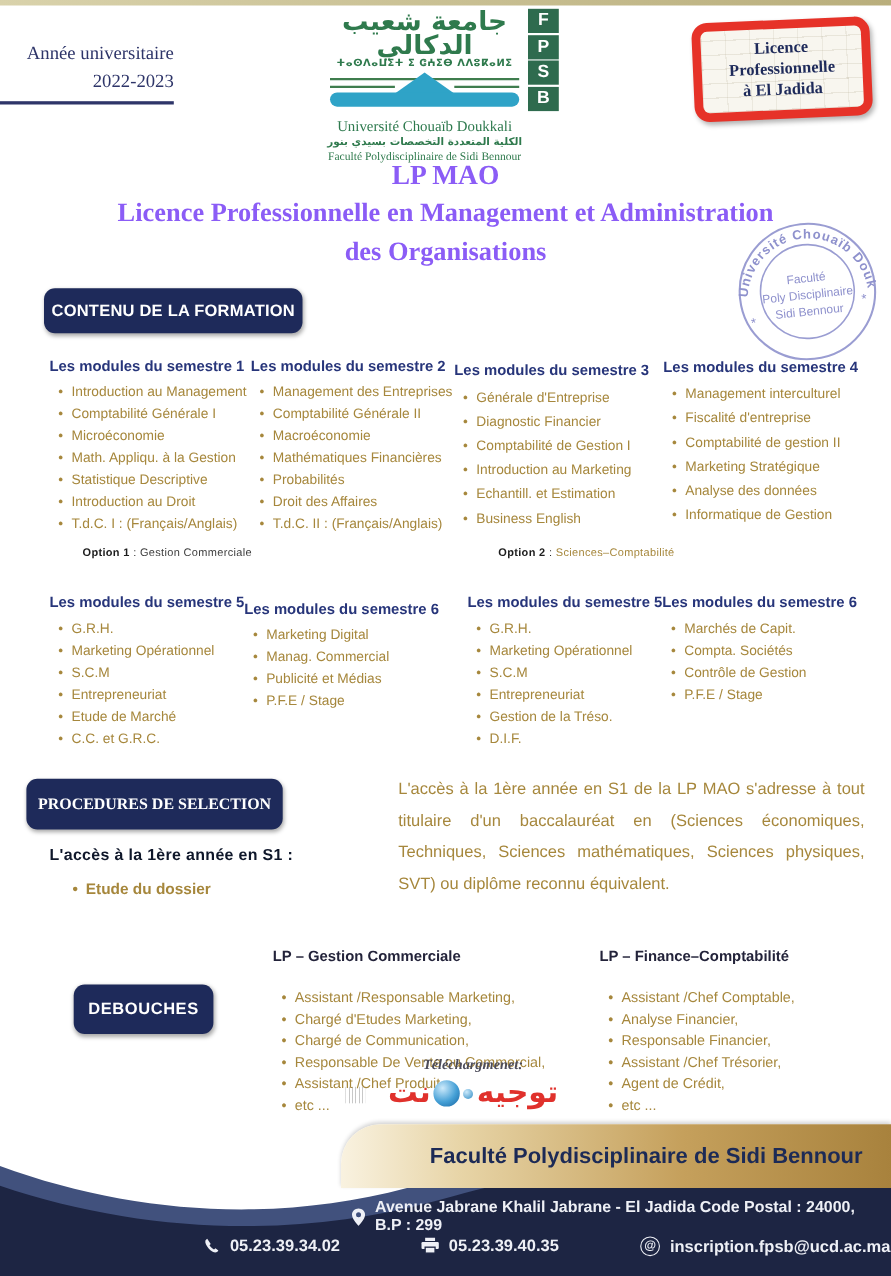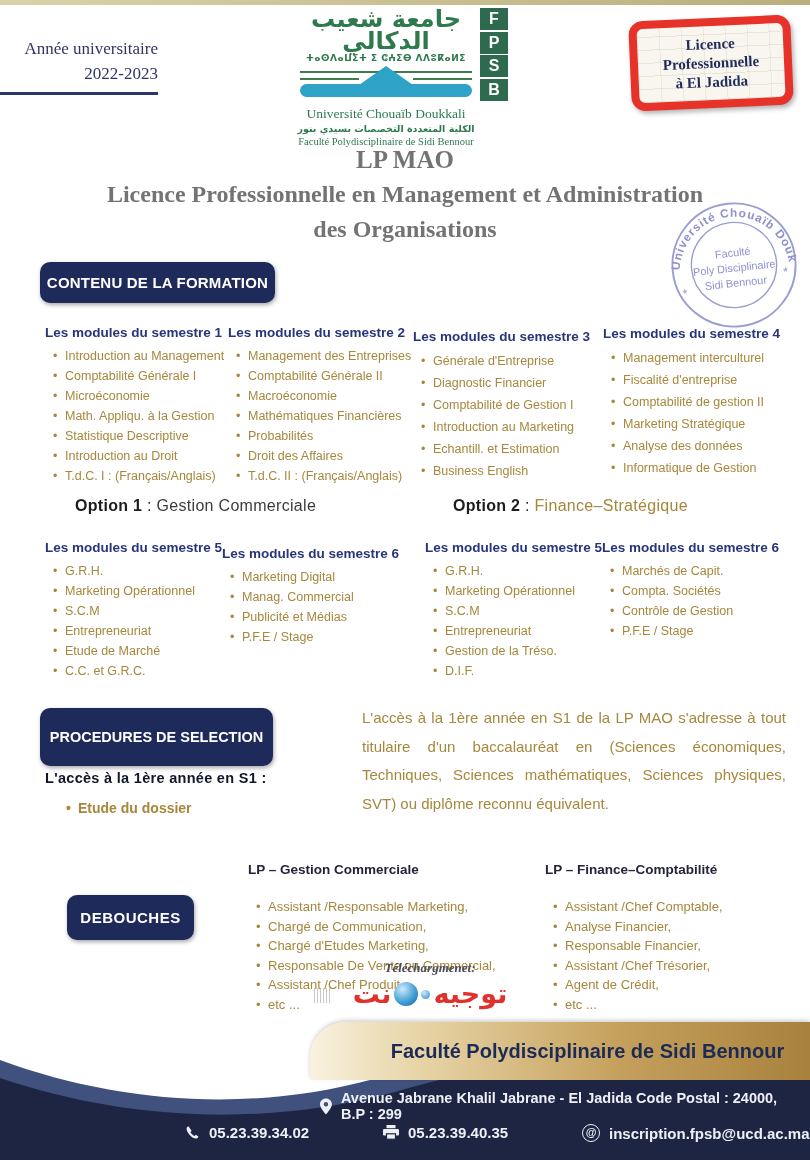--- a/index.html
+++ b/index.html
@@ -23,46 +23,46 @@
 
   .badge { position:absolute; left:630px; top:18px; width:146px; height:74px; border:8px solid #e63228; border-radius:14px;
            background:#f8f6ef;
            background-image:repeating-linear-gradient(0deg, rgba(160,150,120,.18) 0 1px, transparent 1px 13px),
                             repeating-linear-gradient(90deg, rgba(160,150,120,.14) 0 1px, transparent 1px 22px);
            transform:rotate(-2.5deg); display:flex; flex-direction:column; justify-content:center; text-align:center;
            font-family:"Liberation Serif", serif; font-weight:bold; color:#1e2a5a; font-size:15px; line-height:19px;
            box-shadow:2px 3px 5px rgba(0,0,0,0.3); }
 
   
-  .title { position:absolute; top:142px; left:0; width:810px; text-align:center; font-family:"Liberation Serif", serif; font-weight:bold; color:#737373; }
+  .title { position:absolute; top:142px; left:0; width:810px; text-align:center; font-family:"Liberation Serif", serif; font-weight:bold; color:#8b5cf6; }
   .title .t1 { font-size:25px; line-height:35px; }
   .title .t2 { font-size:24px; line-height:35px; }
 
   .stamp { position:absolute; left:660px; top:194px; width:148px; height:142px; opacity:0.88; transform:rotate(-6deg); }
 
   
   .section-badge { position:absolute; background:#1e2a5a; color:#fff; font-weight:bold; border-radius:10px; display:flex; align-items:center; justify-content:center; box-shadow:1px 2px 4px rgba(0,0,0,0.35); }
   #contenu    { left:40px; top:262px; width:235px; height:41px; font-size:15px; letter-spacing:0.2px; }
-  #procedures { left:40px; top:708px; width:233px; height:58px; font-size:14.5px; }
+  #procedures { left:24px; top:708px; width:233px; height:46px; font-size:14.5px;font-family:Liberation Serif, serif; }
   #debouches  { left:67px; top:895px; width:127px; height:45px; font-size:15px; letter-spacing:0.5px; }
 
   
   .mod-col { position:absolute; }
   .mod-title { color:#27357a; font-weight:bold; font-size:13.5px; margin:0 0 6px 0; }
   ul.gold-list { list-style:none; margin:0; padding:0 0 0 8px; color:#a6873c; font-size:12.5px; }
   ul.gold-list li { line-height:20px; position:relative; padding-left:12px; }
   ul.gold-list li::before { content:"•"; position:absolute; left:0; }
   #sem1 { left:45px;  top:325px; width:182px; }
   #sem2 { left:228px; top:325px; width:186px; }
   #sem3 { left:413px; top:329px; width:192px; }
   #sem4 { left:603px; top:326px; width:202px; }
   #sem3 ul li, #sem4 ul li { line-height:22px; }
 
   
-  .option { position:absolute; top:497px; font-size:16px; color:#2b2b2b; letter-spacing:0.3px; }
+  .option { position:absolute; top:497px; font-size:10px; color:#2b2b2b; letter-spacing:0.3px; }
   .option .opt-label { font-weight:bold; color:#1d1d1d; }
   #option1 { left:75px; }
   #option2 { left:453px; }
   #option1 .opt-name { color:#3c3c3c; }
   #option2 .opt-name { color:#a6873c; }
 
   #o1s5 { left:45px;  top:540px; width:178px; }
   #o1s6 { left:222px; top:546px; width:188px; }
   #o2s5 { left:425px; top:540px; width:178px; }
   #o2s6 { left:602px; top:540px; width:198px; }
@@ -209,21 +209,21 @@
       <li>Marketing Stratégique</li>
       <li>Analyse des données</li>
       <li>Informatique de Gestion</li>
     </ul>
 </div>
 
 <div id="option1" class="option">
   <span class="opt-label">Option 1</span><span> : </span><span class="opt-name">Gestion Commerciale</span>
 </div>
 <div id="option2" class="option">
-  <span class="opt-label">Option 2</span><span> : </span><span class="opt-name">Finance–Stratégique</span>
+  <span class="opt-label">Option 2</span><span> : </span><span class="opt-name">Sciences–Comptabilité</span>
 </div>
 
 <div id="o1s5" class="mod-col">
   <div class="mod-title">Les modules du semestre 5</div>
   <ul class="gold-list">
       <li>G.R.H.</li>
       <li>Marketing Opérationnel</li>
       <li>S.C.M</li>
       <li>Entrepreneuriat</li>
       <li>Etude de Marché</li>
@@ -265,22 +265,22 @@
 <ul id="access-list" class="gold-list">
     <li>Etude du dossier</li>
   </ul>
 <div class="para">L'accès à la 1ère année en S1 de la LP MAO s'adresse à tout titulaire d'un baccalauréat en (Sciences économiques, Techniques, Sciences mathématiques, Sciences physiques, SVT) ou diplôme reconnu équivalent.</div>
 
 <div id="debouches" class="section-badge">DEBOUCHES</div>
 <div id="deb1" class="deb-col">
   <div class="deb-title">LP – Gestion Commerciale</div>
   <ul class="gold-list">
       <li>Assistant /Responsable Marketing,</li>
+      <li>Chargé d'Etudes Marketing,</li>
       <li>Chargé de Communication,</li>
-      <li>Chargé d'Etudes Marketing,</li>
       <li>Responsable De Vente ou Commercial,</li>
       <li>Assistant /Chef Produit</li>
       <li>etc ...</li>
     </ul>
 </div>
 <div id="deb2" class="deb-col">
   <div class="deb-title">LP – Finance–Comptabilité</div>
   <ul class="gold-list">
       <li>Assistant /Chef Comptable,</li>
       <li>Analyse Financier,</li>

